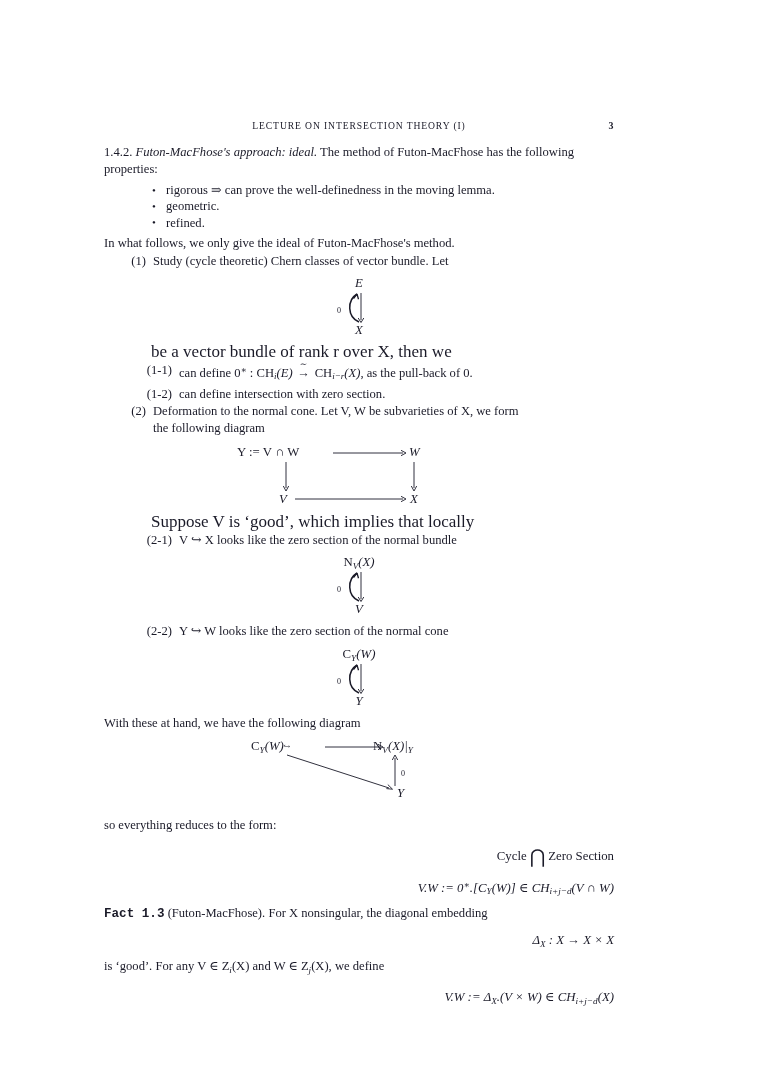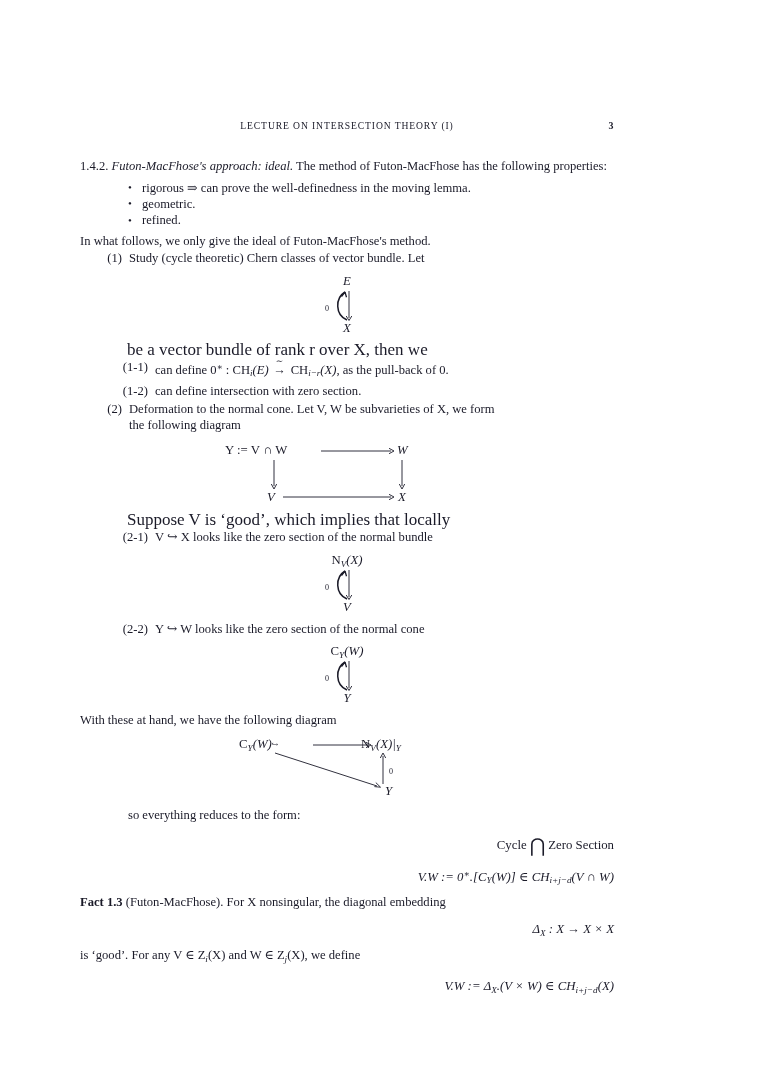--- a/index.html
+++ b/index.html
@@ -13,21 +13,21 @@
     font-family: "Liberation Serif", "DejaVu Serif", serif;
     color: #1a1a28;
     position: relative;
     overflow: hidden;
   }
   .page {
     position: relative;
     width: 764px;
     height: 1079px;
     box-sizing: border-box;
-    padding: 120px 150px 0 80px;
+    padding: 120px 150px 0 104px;
   }
   
   .runhead {
     position: relative;
     height: 24px;
     font-size: 10.5px;
     letter-spacing: 0.6px;
   }
   .runhead-title {
     position: absolute;
@@ -50,21 +50,21 @@
   .para {
     font-size: 12.6px;
     line-height: 16.5px;
     text-align: left;
     margin: 0;
   }
   .sec-num { }
   .sec-title {
     font-style: italic;
   }
-  .bold { font-weight: bold; }
+  .bold { font-weight: bold; font-family: Liberation Mono, monospace; }
   .mathvar {
     font-family: "Liberation Serif", "DejaVu Serif", serif;
     font-style: italic;
   }
   .mathrm { font-style: normal; }
   .sub {
     font-size: 0.72em;
     vertical-align: -0.28em;
   }
   .sup {
@@ -152,21 +152,21 @@
     margin: 9px auto 7px auto;
     width: 260px;
     height: 62px;
     font-size: 12.8px;
   }
   .square .nd { position: absolute; white-space: nowrap; }
   .square svg { position: absolute; left: 0; top: 0; overflow: visible; }
   
   .triangle {
     position: relative;
-    margin: 8px auto 8px auto;
+    margin: 8px auto 16px auto;
     width: 260px;
     height: 62px;
     font-size: 12.8px;
   }
   .triangle .nd { position: absolute; white-space: nowrap; }
   .triangle svg { position: absolute; left: 0; top: 0; overflow: visible; }
   .triangle .zerolabel { position: absolute; font-size: 8px; }
   .bigcap {
     font-size: 19px;
     vertical-align: -0.16em;
@@ -177,21 +177,21 @@
 </head>
 <body>
 
 <div class="page">
 
   <div class="runhead">
     <span class="runhead-title">LECTURE ON INTERSECTION THEORY (I)</span>
     <span class="runhead-page">3</span>
   </div>
 
-  <p class="para" style="margin-top:14px;">
+  <p class="para" style="">
     <span class="sec-num">1.4.2.</span>
     <span class="sec-title">Futon-MacFhose's approach: ideal.</span>
     <span>The method of Futon-MacFhose has the following properties:</span>
   </p>
 
   <ul class="bullets">
     <li>rigorous ⇒ can prove the well-definedness in the moving lemma.</li>
     <li>geometric.</li>
     <li>refined.</li>
   </ul>
@@ -322,21 +322,21 @@
       <path d="M 154 8 L 149 5.3 M 154 8 L 149 10.7" stroke="#1a1a28" stroke-width="0.9" fill="none"></path>
 
       <line x1="58" y1="16" x2="160" y2="49" stroke="#1a1a28" stroke-width="0.9"></line>
       <path d="M 163.5 50.2 L 157.4 49.6 M 163.5 50.2 L 158.8 45.6" stroke="#1a1a28" stroke-width="0.9" fill="none"></path>
 
       <line x1="166" y1="47" x2="166" y2="19" stroke="#1a1a28" stroke-width="0.9"></line>
       <path d="M 166 16 L 163.3 21 M 166 16 L 168.7 21" stroke="#1a1a28" stroke-width="0.9" fill="none"></path>
     </svg>
   </div>
 
-  <p class="para" style="margin-top:4px;margin-left:48px;">so everything reduces to the form:</p>
+  <p class="para" style="margin-top:4px;">so everything reduces to the form:</p>
 
   <div class="display">
     <span>Cycle</span><span class="bigcap">⋂</span><span>Zero Section</span>
   </div>
 
 
   <div class="display">
     <span class="mathvar">V.W := 0</span><span class="sup">∗</span><span class="mathvar">.[C</span><span class="sub mathvar">Y</span><span class="mathvar">(W)] ∈ CH</span><span class="sub mathvar">i+j−d</span><span class="mathvar">(V ∩ W)</span>
   </div>
 

